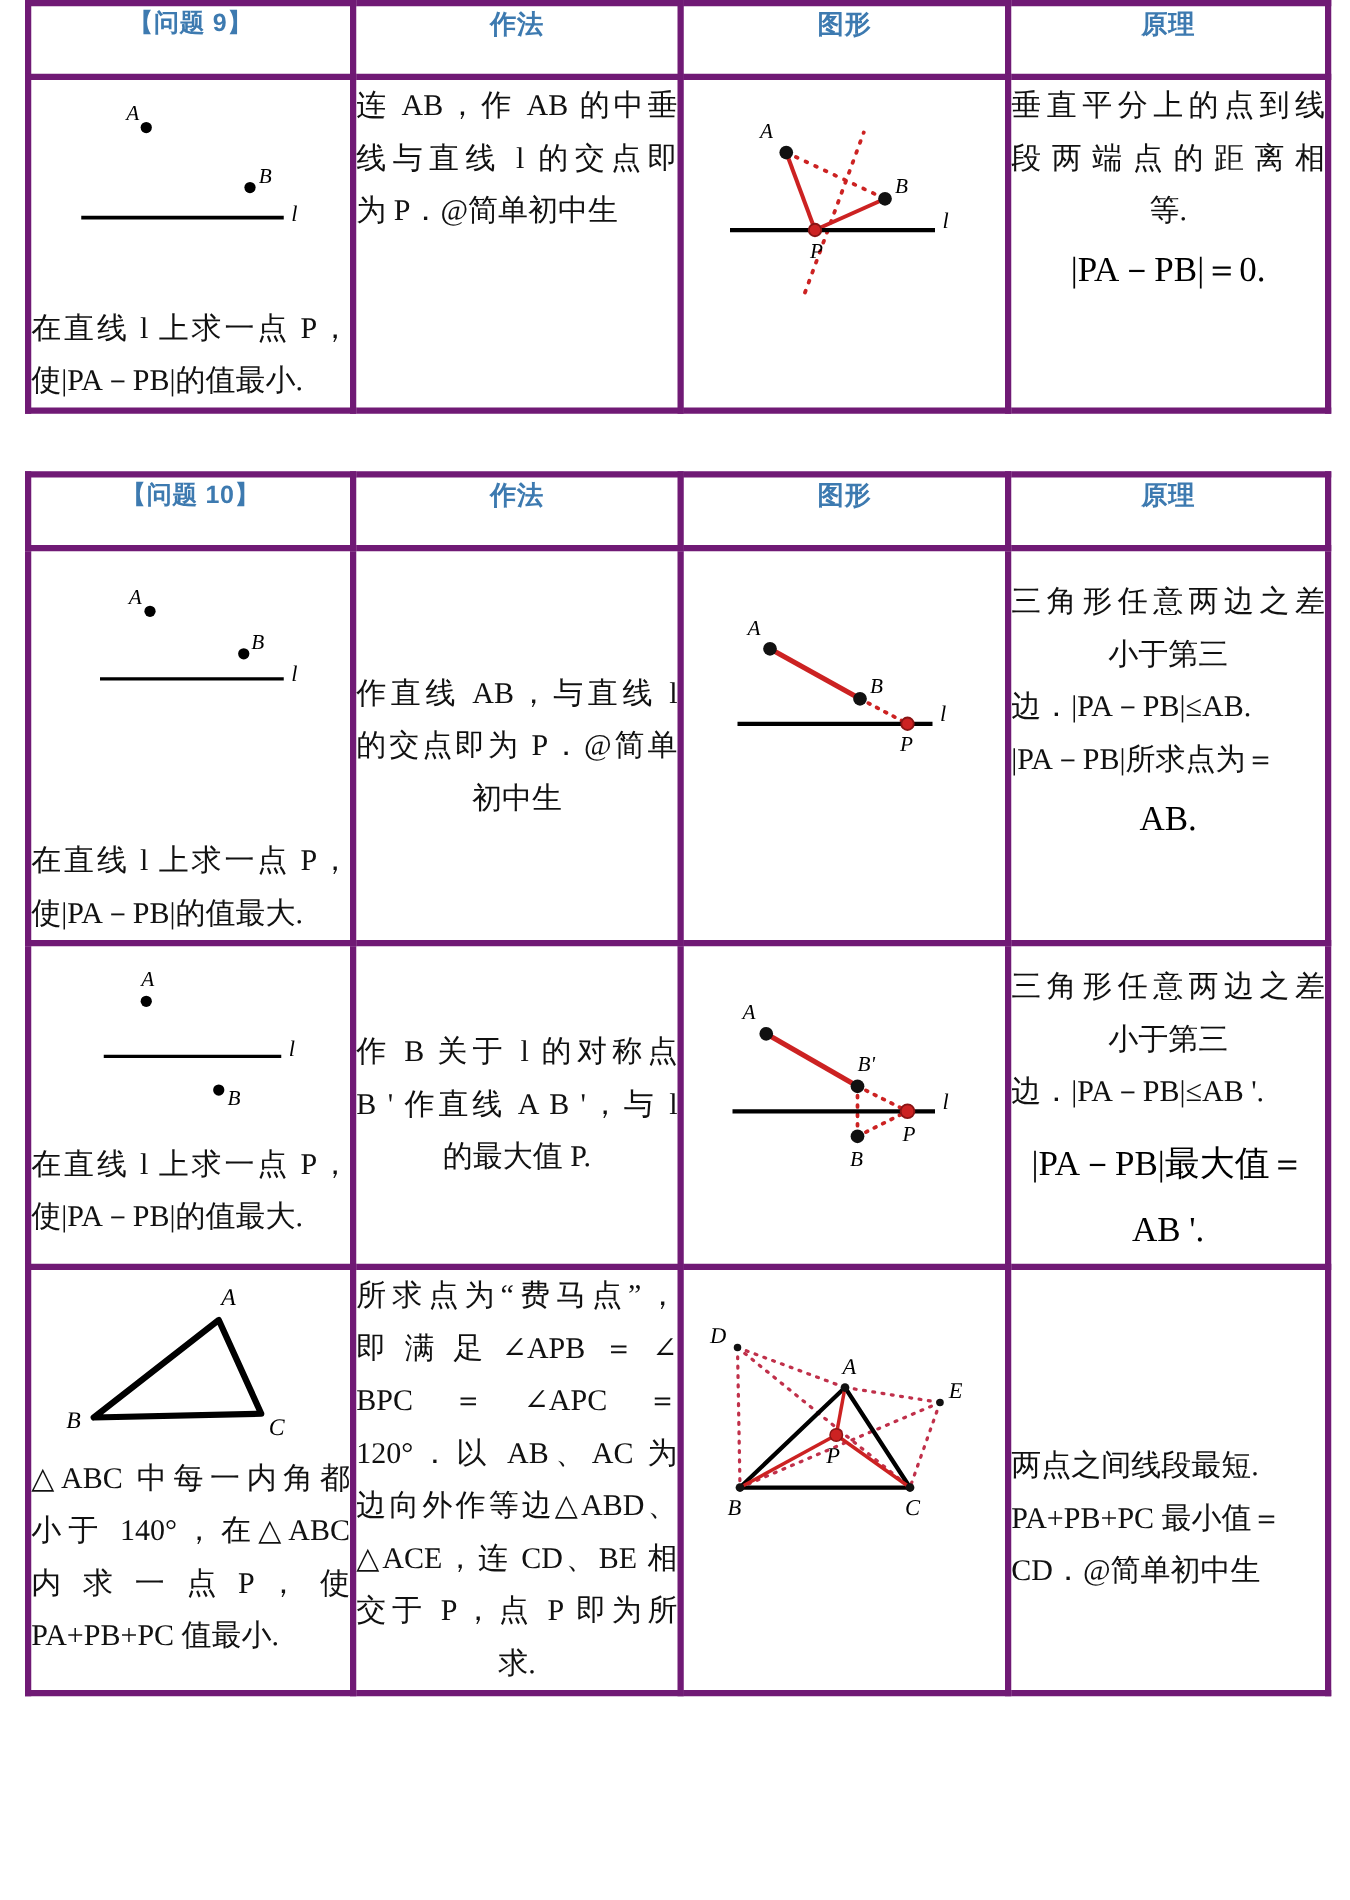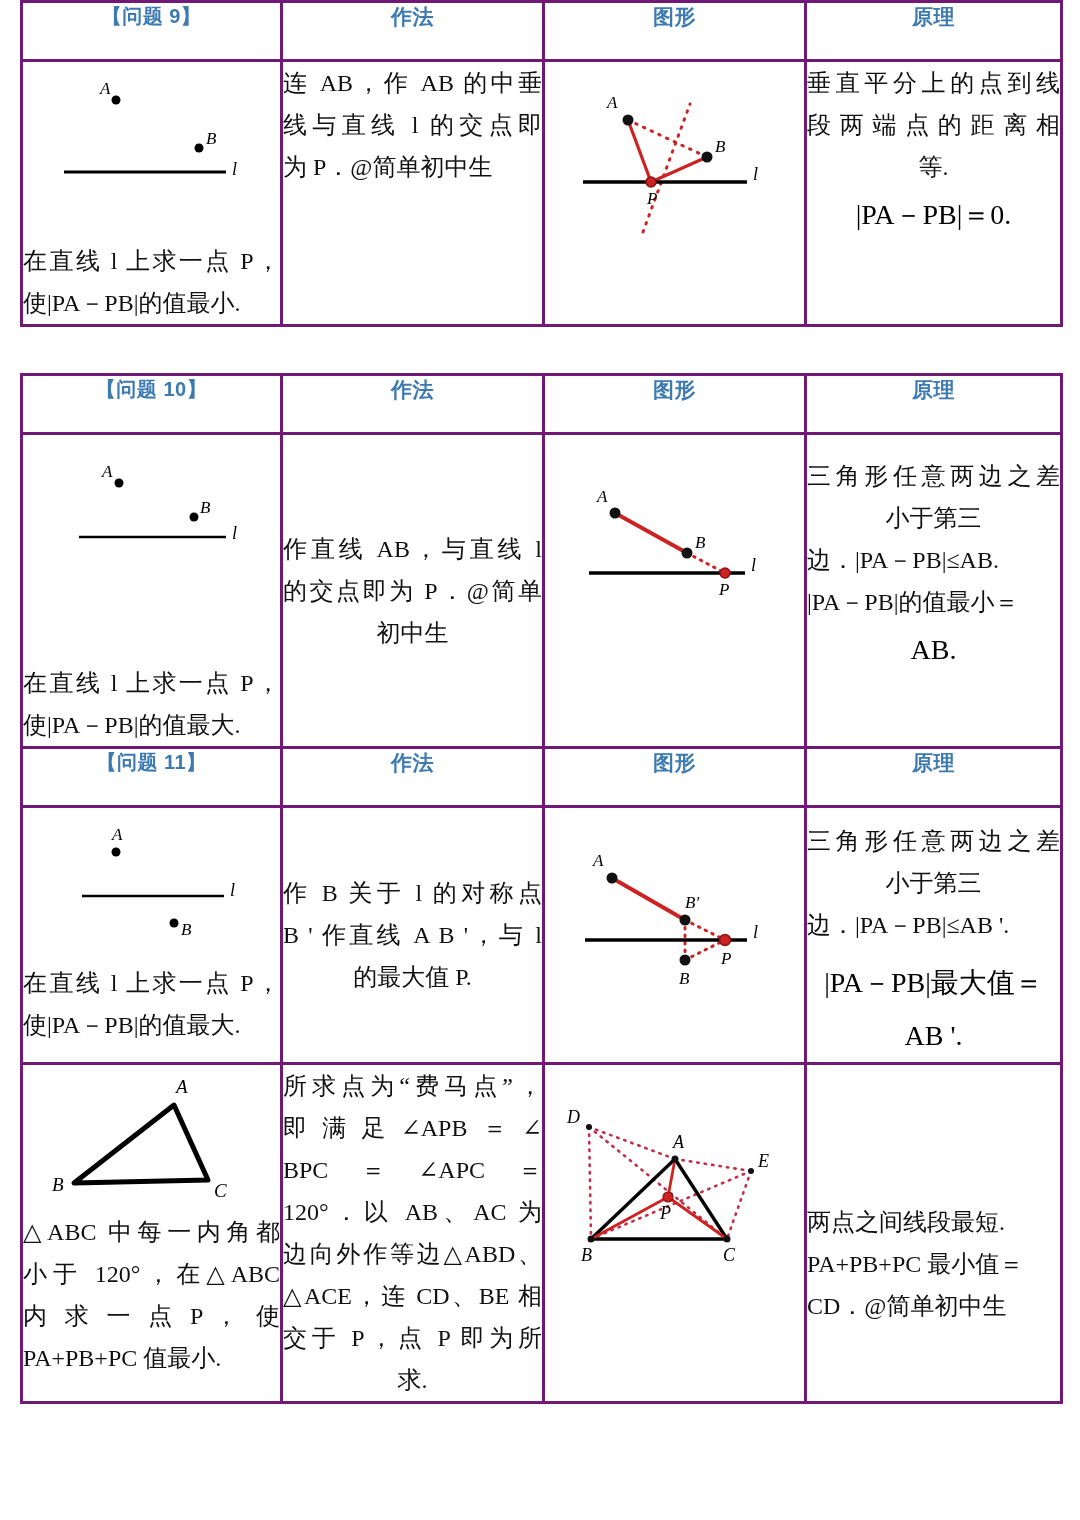--- a/index.html
+++ b/index.html
@@ -15,21 +15,21 @@
     background: #fff;
     padding: 0 20px;
   }
   table.qtable {
     width: 1040px;
     border-collapse: collapse;
     table-layout: fixed;
     background: #fff;
   }
   table.qtable td {
-    border: 3px solid #701a75;
+    border: 5px solid #701a75;
     vertical-align: top;
     padding: 0;
     background: #fff;
   }
   col.c1 { width: 260px; }
   col.c2 { width: 262px; }
   col.c3 { width: 262px; }
   col.c4 { width: 256px; }
 
   
@@ -193,31 +193,25 @@
               <text x="138" y="83" font-family="Liberation Serif, serif" font-style="italic" font-size="17">B</text>
               <text x="162" y="130" font-family="Liberation Serif, serif" font-style="italic" font-size="17">P</text>
               <text x="194" y="106" font-family="Liberation Serif, serif" font-style="italic" font-size="18">l</text>
             </svg>
           </div>
         </td>
         <td class="body" style="padding-top:20px">
           <div class="ctext">三角形任意两边之差</div>
           <div class="ctext center">小于第三</div>
           <div class="ctext left">边．|PA－PB|≤AB.</div>
-          <div class="ctext left">|PA－PB|的值最小＝</div>
+          <div class="ctext left">|PA－PB|所求点为＝</div>
           <div class="formula">AB.</div>
         </td>
       </tr>
 
-      <tr>
-        <td class="hdr q">【问题 11】</td>
-        <td class="hdr">作法</td>
-        <td class="hdr">图形</td>
-        <td class="hdr">原理</td>
-      </tr>
       <tr>
         <td class="body">
           <div class="figwrap">
             <svg class="fig" width="235" height="140" viewBox="0 0 235 140">
               <text x="78" y="32" font-family="Liberation Serif, serif" font-style="italic" font-size="17">A</text>
               <circle cx="82" cy="44" r="4.5" fill="#000"></circle>
               <line x1="48" y1="88" x2="190" y2="88" stroke="#000" stroke-width="2.6"></line>
               <text x="196" y="88" font-family="Liberation Serif, serif" font-style="italic" font-size="18">l</text>
               <circle cx="140" cy="115" r="4.5" fill="#000"></circle>
               <text x="147" y="127" font-family="Liberation Serif, serif" font-style="italic" font-size="17">B</text>
@@ -266,21 +260,21 @@
           <div class="figwrap">
             <svg class="fig" width="232" height="140" viewBox="0 0 232 140">
               <polygon points="138,40 38,118 172,115" fill="none" stroke="#000" stroke-width="5" stroke-linejoin="round"></polygon>
               <text x="140" y="28" font-family="Liberation Serif, serif" font-style="italic" font-size="19">A</text>
               <text x="16" y="126" font-family="Liberation Serif, serif" font-style="italic" font-size="19">B</text>
               <text x="178" y="132" font-family="Liberation Serif, serif" font-style="italic" font-size="19">C</text>
             </svg>
           </div>
           <div style="height:6px"></div>
           <div class="ctext">△ABC 中每一内角都</div>
-          <div class="ctext">小于 120°，在△ABC</div>
+          <div class="ctext">小于 140°，在△ABC</div>
           <div class="ctext">内 求 一 点 P ， 使</div>
           <div class="ctext left">PA+PB+PC 值最小.</div>
         </td>
         <td class="body">
           <div class="ctext">所求点为“费马点”，</div>
           <div class="ctext">即满足∠APB＝∠</div>
           <div class="ctext">BPC＝∠APC＝</div>
           <div class="ctext">120°．以 AB、AC 为</div>
           <div class="ctext">边向外作等边△ABD、</div>
           <div class="ctext">△ACE，连 CD、BE 相</div>

